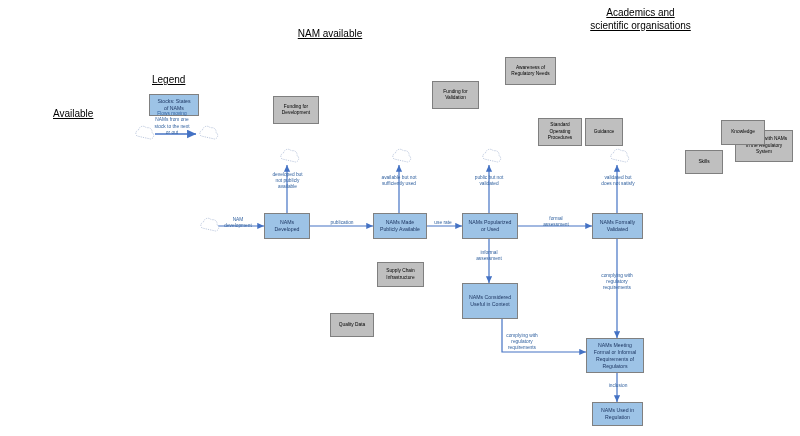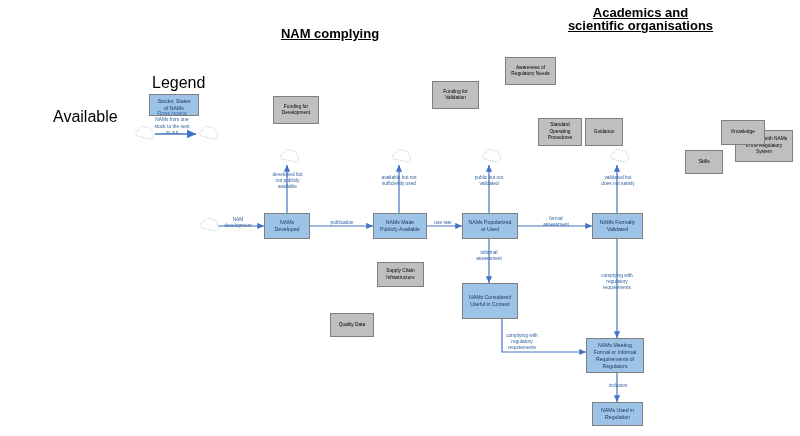--- a/index.html
+++ b/index.html
@@ -9,31 +9,31 @@
     font-family:"Liberation Sans", sans-serif;
     position:relative;
     overflow:hidden;
     color:#000;
   }
   #stage{position:absolute;left:0;top:0;width:800px;height:436px;}
   svg#wires{position:absolute;left:0;top:0;width:800px;height:436px;}
 
   .grp-title{
     position:absolute;
-    font-size:13px;
+    font-size:10px;
     color:#000;
     text-align:center;
     line-height:13px;
     text-decoration:underline;
     white-space:pre-line;
-    font-weight:bold;
   }
   .legend-title{
     position:absolute;
-    font-size:16px;
+    font-size:10px;
+    text-decoration:underline;
     color:#000;
   }
 
   .stock{
     position:absolute;
     background:#9dc3e6;
     border:1px solid #808080;
     color:#1f3864;
     font-size:5.2px;
     line-height:7px;
@@ -154,21 +154,21 @@
       <path d="M10,18 a7,7 0 0 1 3,-12 a9,9 0 0 1 16,-4 a8,8 0 0 1 11,9 a7,7 0 0 1 -3,13 z" fill="#ffffff" stroke="#aab9d4" stroke-width="1.6" stroke-dasharray="2.4 2.2"></path>
     </g>
     <g transform="translate(132,127) scale(0.50)">
       <path d="M10,18 a7,7 0 0 1 3,-12 a9,9 0 0 1 16,-4 a8,8 0 0 1 11,9 a7,7 0 0 1 -3,13 z" fill="#ffffff" stroke="#aab9d4" stroke-width="1.6" stroke-dasharray="2.4 2.2"></path>
     </g>
     <g transform="translate(196,127) scale(0.50)">
       <path d="M10,18 a7,7 0 0 1 3,-12 a9,9 0 0 1 16,-4 a8,8 0 0 1 11,9 a7,7 0 0 1 -3,13 z" fill="#ffffff" stroke="#aab9d4" stroke-width="1.6" stroke-dasharray="2.4 2.2"></path>
     </g>
   </svg>
 
-  <div class="grp-title" style="left:240px;top:27px;width:180px;">NAM complying</div>
+  <div class="grp-title" style="left:240px;top:27px;width:180px;">NAM available</div>
   <div class="grp-title" style="left:528px;top:6px;width:225px;">Academics and
 scientific organisations</div>
   <div class="legend-title" style="left:53px;top:108px;">Available</div>
   <div class="legend-title" style="left:152px;top:74px;">Legend</div>
 
   <div class="stock" style="left:149px;top:94px;width:50px;height:22px;">Stocks: States
 of NAMs</div>
   <div class="legend-flow-label" style="left:142px;top:111px;width:60px;">Flows moving
 NAMs from one
 stock to the next

